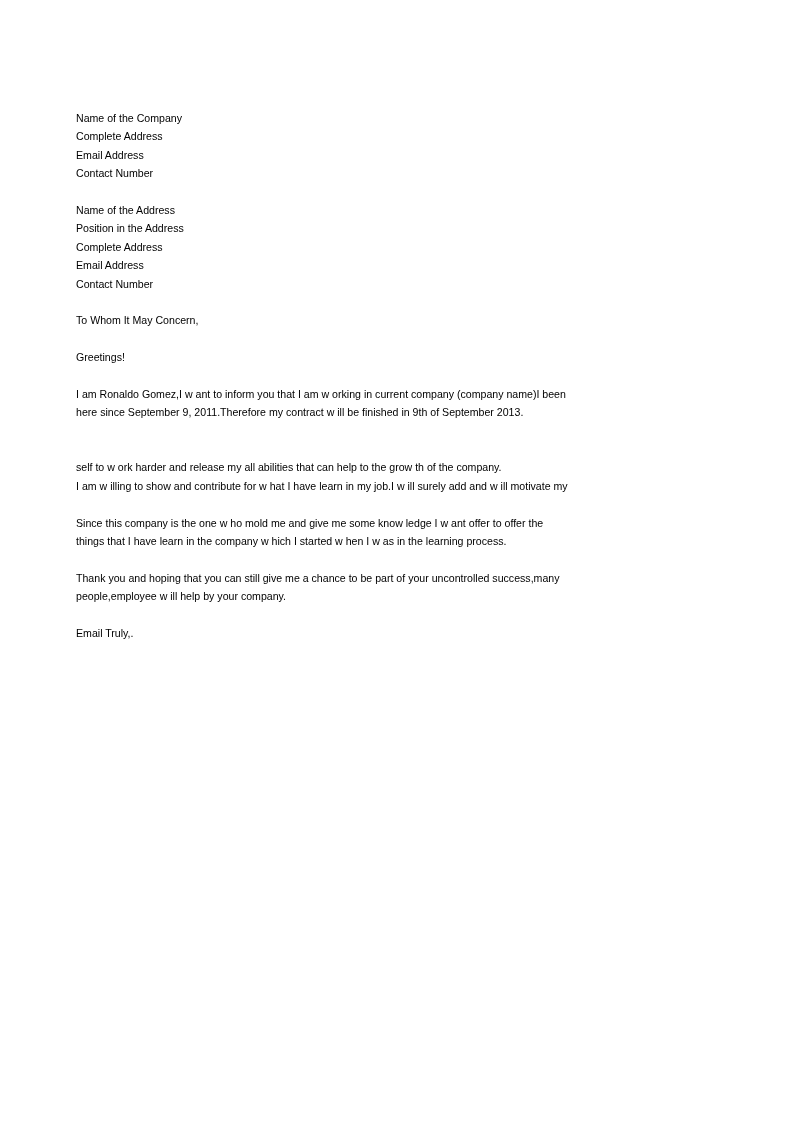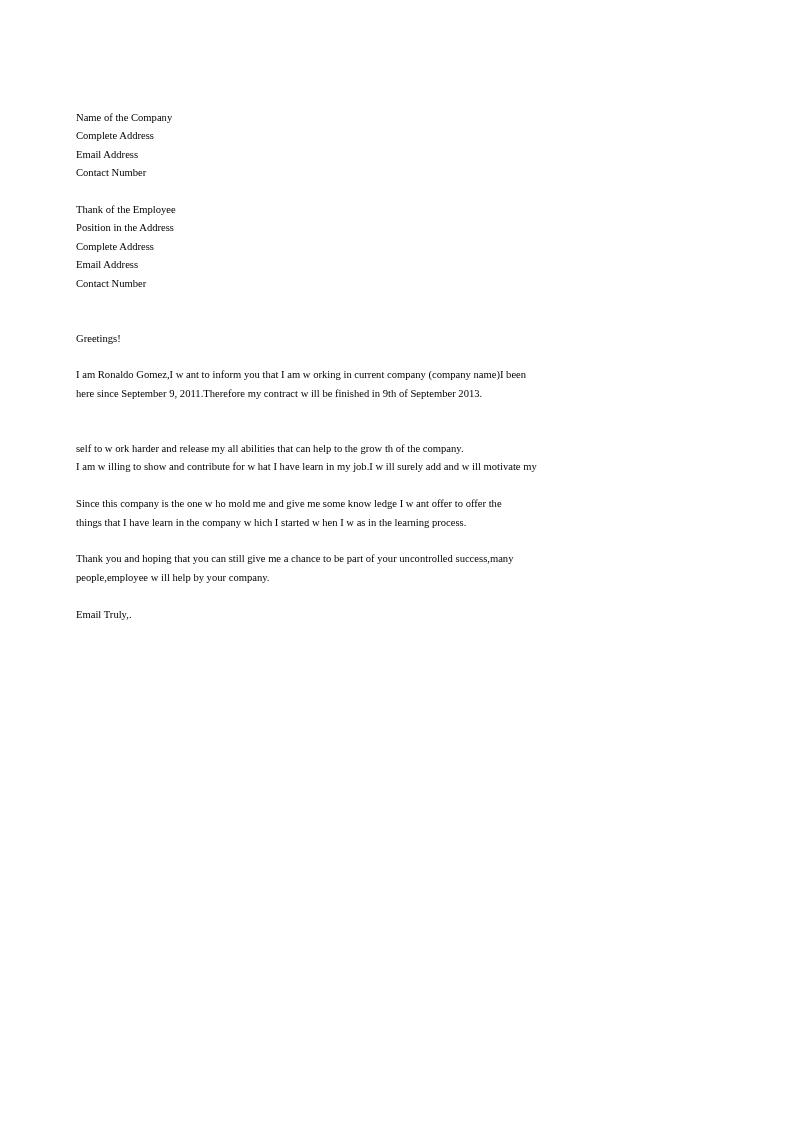--- a/index.html
+++ b/index.html
@@ -19,50 +19,50 @@
       position: absolute;
       left: 76px;
       top: 109px;
       width: 500px;
     }
     .line {
       font-size: 10.6px;
       line-height: 18.4px;
       height: 18.4px;
       white-space: nowrap;
-      font-family: Liberation Serif, serif;
     }
     .gap {
       height: 18.4px;
     }
   </style>
 </head>
 <body>
 
 <div class="page">
 
   <div>
     <div class="line">Name of the Company</div>
     <div class="line">Complete Address</div>
     <div class="line">Email Address</div>
     <div class="line">Contact Number</div>
   </div>
 
   <div class="gap"></div>
 
   <div>
-    <div class="line">Thank of the Employee</div>
+    <div class="line">Name of the Address</div>
     <div class="line">Position in the Address</div>
     <div class="line">Complete Address</div>
     <div class="line">Email Address</div>
     <div class="line">Contact Number</div>
   </div>
 
   <div class="gap"></div>
 
+  <div class="line">To Whom It May Concern,</div>
 
   <div class="gap"></div>
 
   <div class="line">Greetings!</div>
 
   <div class="gap"></div>
 
   <div>
     <div class="line">I am Ronaldo Gomez,I w ant to inform you that I am w orking in current company (company name)I been</div>
     <div class="line">here since September 9, 2011.Therefore my contract w ill be finished in 9th of September 2013.</div>

